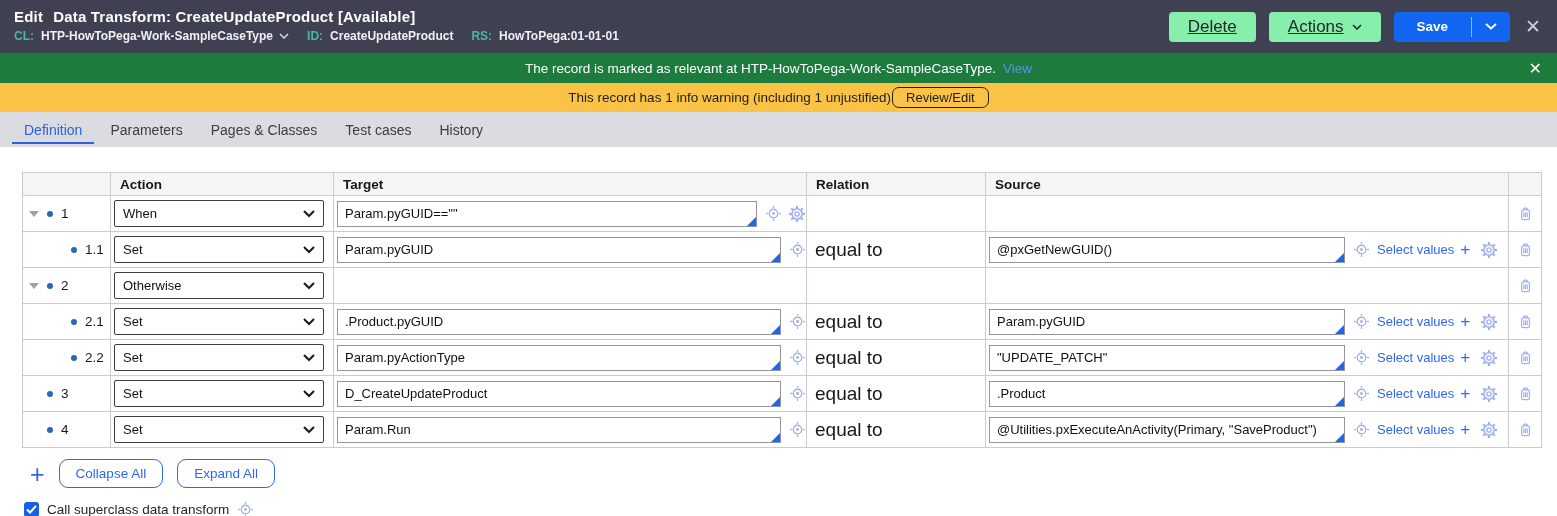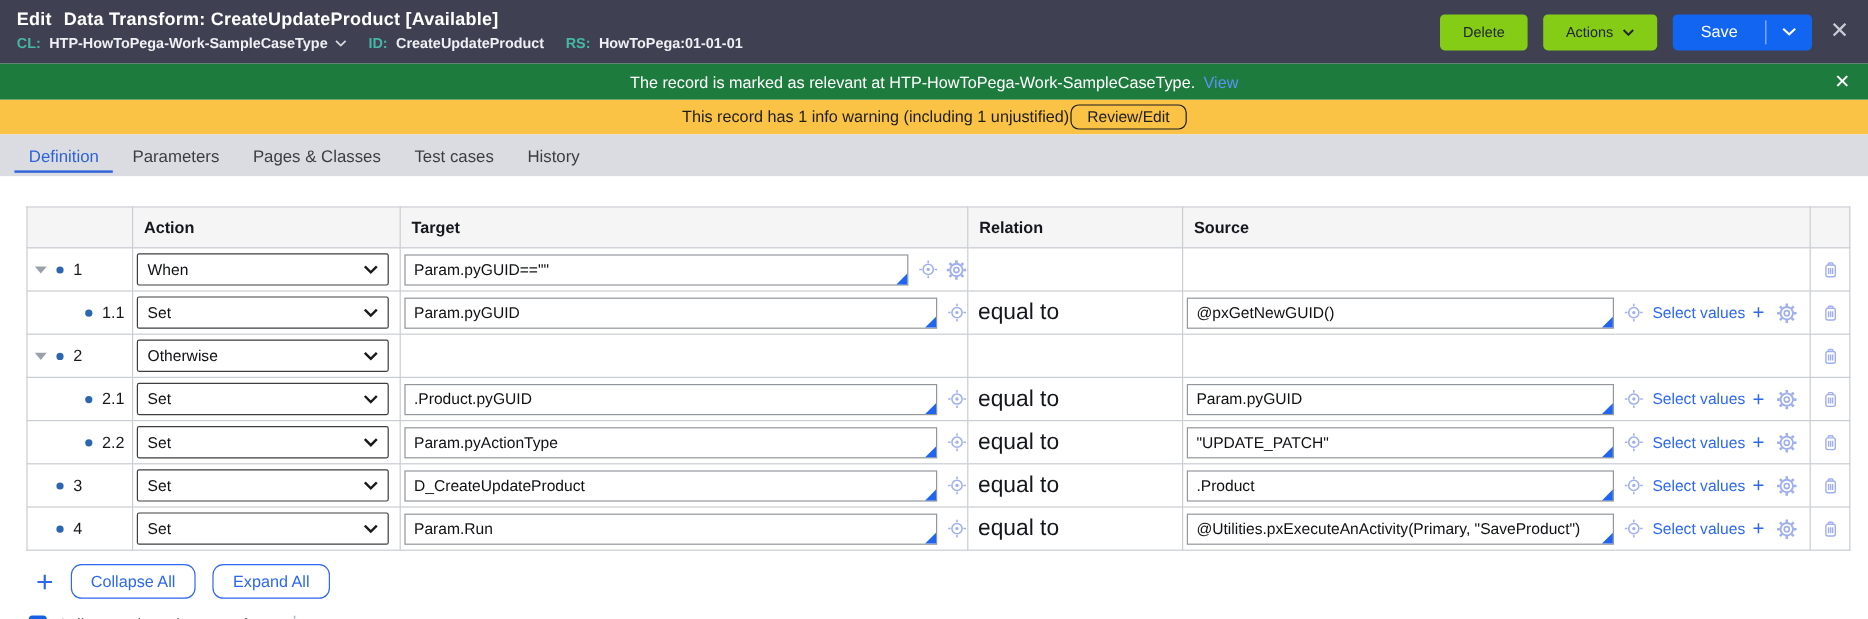--- a/index.html
+++ b/index.html
@@ -8,24 +8,24 @@
 
   
   .topbar { height:53px; background:#3f4152; display:flex; justify-content:space-between; }
   .topbar-left { padding:8px 0 0 14px; }
   .title-line { display:flex; gap:10px; font-size:15px; font-weight:700; color:#ffffff; letter-spacing:.2px; }
   .meta-line { margin-top:4px; display:flex; align-items:center; font-size:12px; font-weight:700; color:#eef0f4; }
   .meta-item { display:flex; align-items:center; margin-right:18px; }
   .meta-label { color:#46b7a5; margin-right:7px; }
   .meta-chevron { margin-left:6px; display:flex; align-items:center; color:#d6d9e0; }
   .topbar-right { display:flex; align-items:center; gap:13px; padding-right:16px; }
-  .btn-light { background:#84cc16; color:#23262d; border:none; border-radius:4px; height:30px;
-    padding:0 19px; font-size:12px; font-family:inherit; display:flex; align-items:center; gap:8px; cursor:pointer; }
+  .btn-light { background:#86efac; color:#23262d; border:none; border-radius:4px; height:30px;
+    padding:0 19px; font-size:17px; font-family:inherit; display:flex; align-items:center; gap:8px; cursor:pointer;text-decoration:underline; }
   .btn-save { display:flex; height:30px; border-radius:4px; overflow:hidden; background:#1265f0; color:#fff; cursor:pointer; }
-  .btn-save .main { padding:0 23px; display:flex; align-items:center; font-size:13.5px; font-weight:400; }
+  .btn-save .main { padding:0 23px; display:flex; align-items:center; font-size:13.5px; font-weight:700; }
   .btn-save .divider { width:1px; background:rgba(255,255,255,.55); margin:5px 0; }
   .btn-save .chev { padding:0 13px; display:flex; align-items:center; }
   .close-x { color:#c9cdd6; font-size:19px; line-height:1; cursor:pointer; margin-left:2px; }
 
   
   .banner-green { height:30px; background:#1e7b3e; color:#fff; display:flex; align-items:center;
     justify-content:center; font-size:13.5px; position:relative; gap:7px; }
   .banner-green .view { color:#5b93f5; cursor:pointer; }
   .banner-green .x { position:absolute; right:15px; color:#fff; font-size:16px; cursor:pointer; }
   .banner-yellow { height:29px; background:#fbc346; color:#1d1d1f; display:flex; align-items:center;
@@ -36,21 +36,21 @@
   
   .tabbar { height:35px; background:#dadce1; display:flex; padding-left:10px; }
   .tab { position:relative; padding:0 14px; display:flex; align-items:center; font-size:14px; color:#3a3d42; cursor:pointer; }
   .tab.active { color:#2d62d9; }
   .tab.active::after { content:""; position:absolute; left:2px; right:2px; bottom:3px; height:2px; background:#2d62d9; }
 
   
   .content { padding:25px 16px 0 22px; background:#fff; }
   table.grid { border-collapse:collapse; table-layout:fixed; width:1519px; }
   .grid th, .grid td { border:1px solid #c9ccd2; }
-  .grid th { background:#f5f5f6; height:34px; text-align:left; padding-left:9px; font-size:13.5px;
+  .grid th { background:#f5f5f6; height:23px; text-align:left; padding-left:9px; font-size:13.5px;
     font-weight:600; color:#15171c; }
   .grid td { height:36px; padding:0; vertical-align:middle; }
   .cellflex { display:flex; align-items:center; height:100%; }
   .numwrap { display:flex; align-items:center; gap:8px; padding-left:6px; font-size:13.5px; color:#16181d; }
   .numwrap.child { padding-left:48px; }
   .expander { width:0; height:0; border-left:5px solid transparent; border-right:5px solid transparent;
     border-top:6px solid #9ba1aa; cursor:pointer; }
   .expander.ghost { visibility:hidden; }
   .bullet { width:6px; height:6px; border-radius:50%; background:#2b66b1; flex:0 0 auto; }
   .selectbox { width:210px; height:27px; border:1px solid #3e3e40; border-radius:2px; background:#fff;

